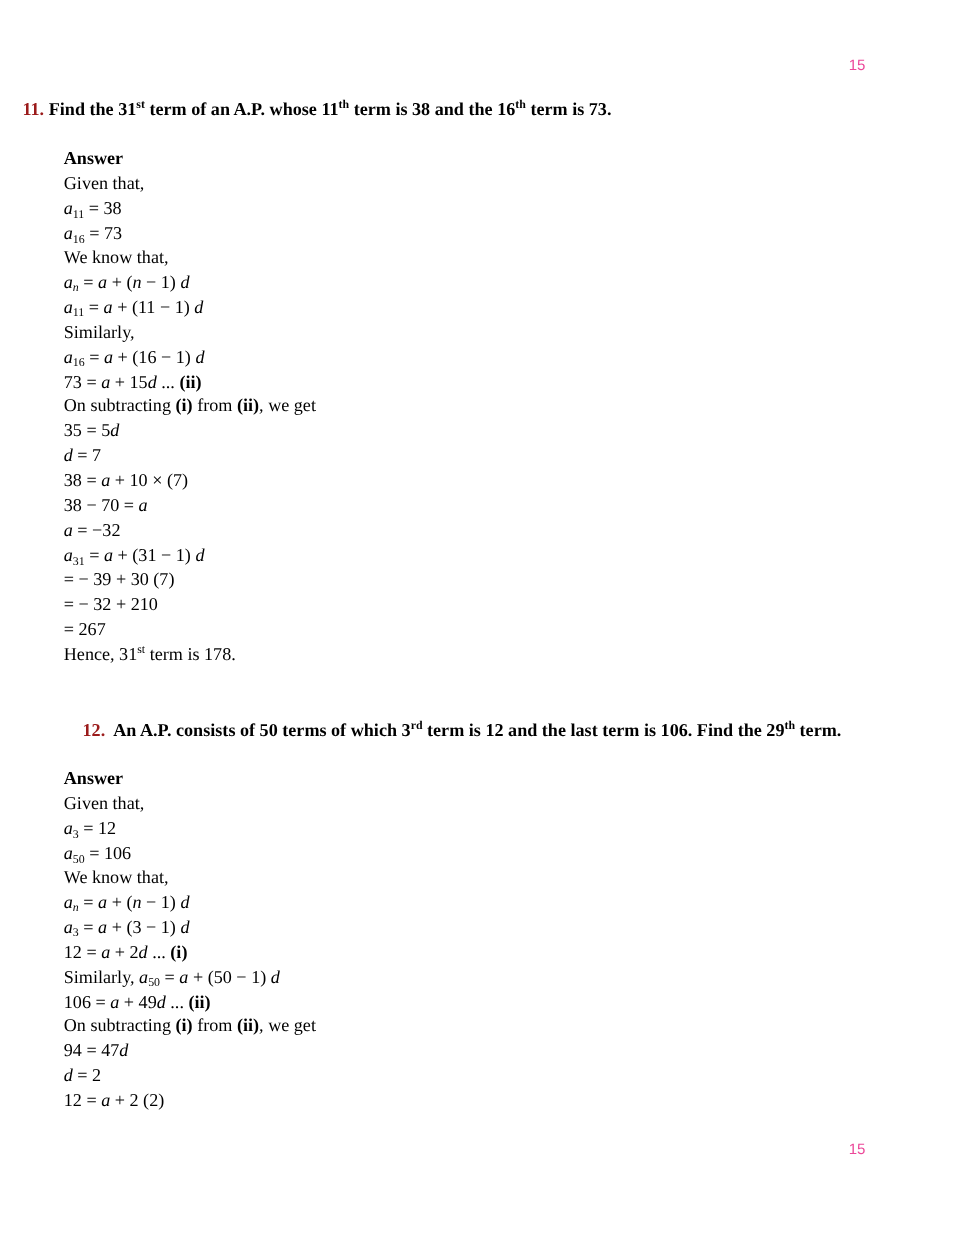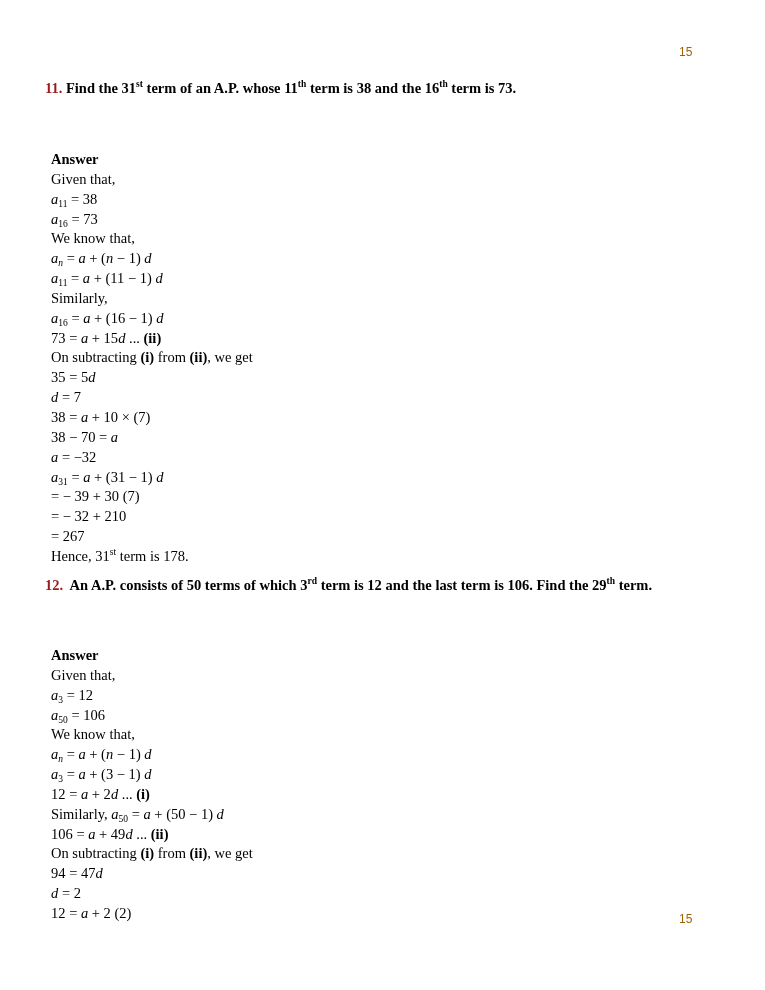--- a/index.html
+++ b/index.html
@@ -1,23 +1,23 @@
 <!DOCTYPE html>
 <html><head>
 <meta charset="utf-8">
 <style>
   html, body { margin: 0; padding: 0; background: #ffffff; }
   body { width: 765px; height: 990px; position: relative; overflow: hidden;
          font-family: "Liberation Serif", serif; color: #000; }
-  .pnum { position: absolute; left: 679px; font-family: "Liberation Sans", sans-serif; font-size: 12px; color: #a16207; }
+  .pnum { position: absolute; left: 679px; font-family: "Liberation Sans", sans-serif; font-size: 12px; color: #ec4899; }
   .pnum.top { top: 45px; }
   .pnum.bottom { top: 912px; }
-  .q { position: absolute; left: 45px; font-size: 14.5px; font-weight: bold; white-space: nowrap; }
+  .q { position: absolute; left: 18px; font-size: 14.5px; font-weight: bold; white-space: nowrap; }
   .q .num { color: #9b1b1b; }
-  .lines { position: absolute; left: 51px; font-size: 14.5px; line-height: 19.85px; white-space: nowrap; margin-top: 32px; }
+  .lines { position: absolute; left: 51px; font-size: 14.5px; line-height: 19.85px; white-space: nowrap; }
   .lines div { height: 19.85px; }
   i { font-style: italic; }
   b { font-weight: bold; }
   sub { font-size: 9.5px; vertical-align: -3px; line-height: 0; }
   sup { font-size: 9.5px; vertical-align: 6px; line-height: 0; }
 </style>
 </head>
 <body>
 
 <div class="pnum top">15</div>
@@ -44,21 +44,21 @@
   <div>38 = <i>a</i> + 10 × (7)</div>
   <div>38 − 70 = <i>a</i></div>
   <div><i>a</i> = −32</div>
   <div><i>a</i><sub>31</sub> = <i>a</i> + (31 − 1) <i>d</i></div>
   <div>= − 39 + 30 (7)</div>
   <div>= − 32 + 210</div>
   <div>= 267</div>
   <div>Hence, 31<sup>st</sup> term is 178.</div>
 </div>
 
-<div class="q" style="top:577px;">
+<div class="q" style="top:577px;margin-left:48px;">
   <span class="num">12.</span>&nbsp;
   <span>An A.P. consists of 50 terms of which 3</span><sup>rd</sup><span> term is 12 and the last term is 106. Find the 29</span><sup>th</sup><span> term.</span>
 </div>
 
 <div class="lines" style="top:614px;">
   <div><b>Answer</b></div>
   <div>Given that,</div>
   <div><i>a</i><sub>3</sub> = 12</div>
   <div><i>a</i><sub>50</sub> = 106</div>
   <div>We know that,</div>

